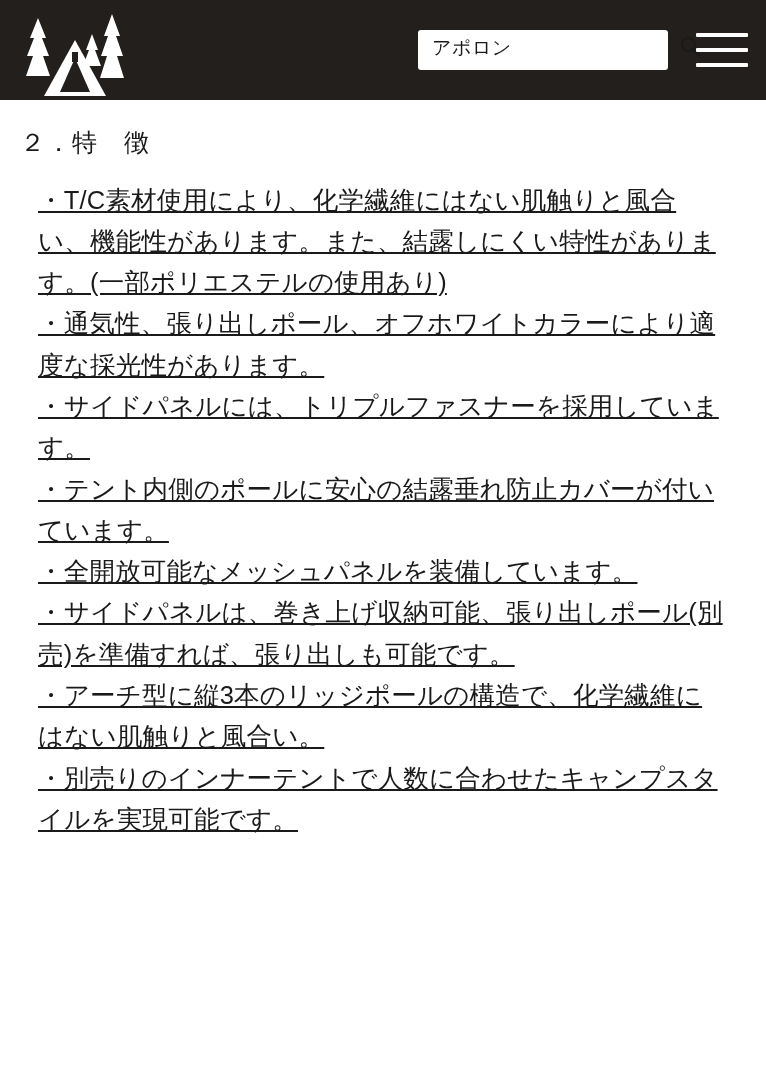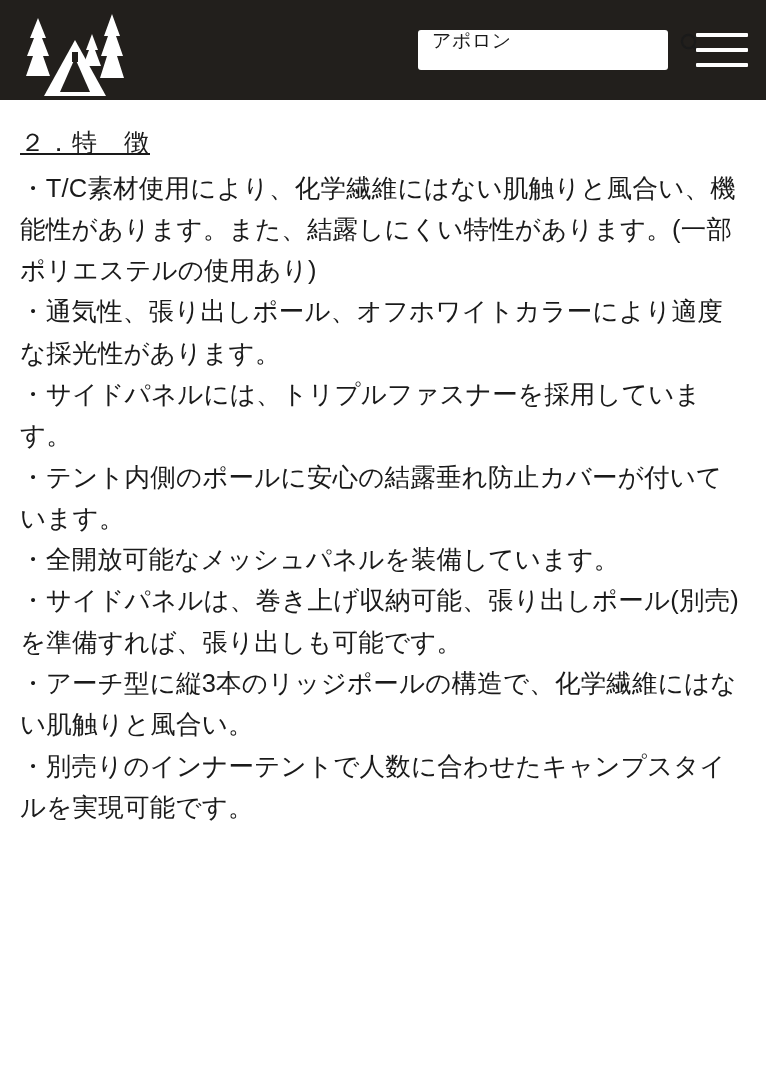--- a/index.html
+++ b/index.html
@@ -43,23 +43,23 @@
     align-items: center;
     justify-content: flex-end;
     gap: 28px;
   }
   .search-box {
     width: 250px;
     height: 40px;
     background: #ffffff;
     border-radius: 3px;
     display: flex;
-    align-items: flex-start;
+    align-items: flex-end;
     box-sizing: border-box;
-    padding: 0 10px 0 14px;
+    padding: 0 10px 11px 14px;
   }
   .search-input {
     flex: 1 1 auto;
     border: 0;
     outline: 0;
     font-family: "Liberation Sans", "DejaVu Sans", sans-serif;
     font-size: 19px;
     color: #1a1a1a;
     background: transparent;
     padding: 0;
@@ -97,26 +97,26 @@
   .content {
     padding: 24px 20px 20px 20px;
   }
   .section-heading {
     font-size: 25px;
     line-height: 1.5;
     margin: 0 0 6px 0;
     font-weight: 400;
     letter-spacing: 1px;
     color: #1a1a1a;
-    text-decoration: underline;
   }
   .feature-list {
     list-style: none;
-    margin: 0;
+    margin: 18px;
     padding: 0;
+    text-decoration: underline;
   }
   .feature-list li {
     font-size: 25.5px;
     line-height: 1.62;
     color: #1a1a1a;
     margin: 0;
     padding: 0;
     letter-spacing: .2px;
     text-indent: 0;
     word-break: break-all;

